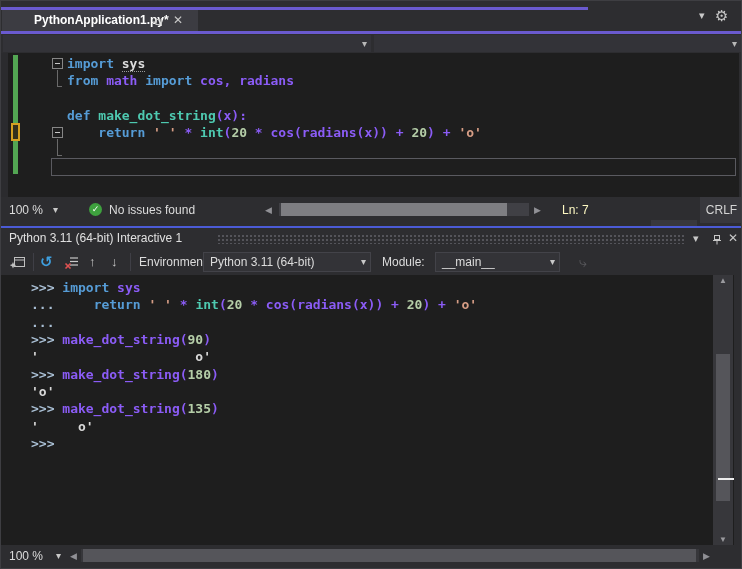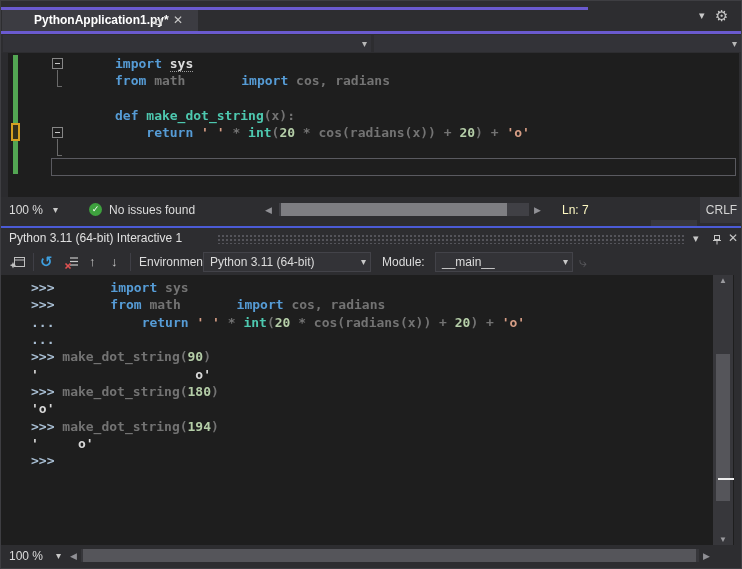--- a/index.html
+++ b/index.html
@@ -40,22 +40,22 @@
   .fold-box1 { top:5px; } .fold-box2 { top:74px; }
   .fold-line { position:absolute; left:56px; width:1px; background:#6A6A6A; }
   .fold-line1 { top:17px; height:16px; } .fold-line2 { top:86px; height:16px; }
   .fold-tick { position:absolute; left:56px; width:5px; height:1px; background:#6A6A6A; }
   .fold-tick1 { top:33px; } .fold-tick2 { top:102px; }
   .current-line-box { position:absolute; left:50px; top:105px; width:685px; height:18px; border:1px solid #5A5A60; }
   .code-area { position:absolute; left:66px; top:2px; }
   .code-line { height:17.33px; line-height:17.33px; white-space:pre; }
 
   
-  .tok-kw  { color:#569CD6;margin-left:48px; }
-  .tok-id  { color:#737373;margin-top:15px; }
+  .tok-kw  { color:#569CD6; }
+  .tok-id  { color:#8b5cf6;margin-top:15px; }
   .tok-idu { color:#DCDCDC; border-bottom:1px dotted #9A9A9A; }
   .tok-com { color:#57A64A; }
   .tok-fn  { color:#4EC9B0; }
   .tok-num { color:#B5CEA8; }
   .tok-str { color:#D69D85; }
   .tok-prompt { color:#A9BFD4; }
   .tok-out { color:#D8D8D8; }
 
   
   .editor-status { position:absolute; left:0; top:196px; width:742px; height:26px; background:#2D2D30; font-size:12px; color:#DCDCDC; }
@@ -88,21 +88,21 @@
   .tb-btn  { position:absolute; top:5px; width:16px; height:16px; }
   .tb-glyph{ position:absolute; top:0; line-height:26px; }
   .tb-reset{ left:39px; color:#3E9EDD; font-size:15px; font-weight:bold; }
   .tb-up   { left:88px;  color:#C8C8C8; font-size:13px; }
   .tb-down { left:110px; color:#C8C8C8; font-size:13px; }
   .tb-redo { left:578px; color:#58585C; font-size:14px; }
   .tb-label-env { position:absolute; left:138px; line-height:26px; }
   .tb-label-mod { position:absolute; left:381px; line-height:26px; }
   .combo { position:absolute; top:3px; height:20px; background:#333337; border:1px solid #434349; color:#DCDCDC; }
   .combo-env { left:202px; width:168px; }
-  .combo-mod { left:434px; width:138px; }
+  .combo-mod { left:434px; width:125px; }
   .combo-text { position:absolute; left:6px; line-height:18px; font-size:12px; white-space:nowrap;text-align:right; }
   .combo-chevron { position:absolute; right:4px; line-height:18px; font-size:10px; color:#C8C8C8; }
 
   .iw-console { position:absolute; left:0; top:274px; width:733px; height:270px; background:#1E1E1E; }
   .console-lines { position:absolute; left:30px; top:4px; }
 
   .v-scroll { position:absolute; left:712px; top:0; width:20px; height:270px; background:#37373B; }
   .vs-up    { position:absolute; left:0; top:1px; width:20px; text-align:center; font-size:8px; color:#9A9A9E; }
   .vs-down  { position:absolute; left:0; bottom:1px; width:20px; text-align:center; font-size:8px; color:#9A9A9E; }
   .vs-thumb { position:absolute; left:3px; top:79px; width:14px; height:147px; background:#55555A; }
@@ -229,28 +229,27 @@
     <div class="combo combo-mod">
       <span class="combo-text">__main__</span>
       <span class="combo-chevron">▾</span>
     </div>
     <span class="tb-glyph tb-redo">⤷</span>
   </div>
 
   <div class="iw-console">
     <div class="console-lines mono">
         <div class="code-line"><span class="tok-prompt">&gt;&gt;&gt; </span><span class="tok-kw">import</span><span class="tok-id"> sys</span></div>
-        <div class="code-line"><span class="tok-prompt">&gt;&gt;&gt; </span><span class="tok-kw">from</span><span class="tok-id"> math </span><span class="tok-kw">import</span><span class="tok-id"> cos, radians</span></div>
         <div class="code-line"><span class="tok-prompt">... </span><span class="tok-id">    </span><span class="tok-kw">return</span><span class="tok-id"> </span><span class="tok-str">' '</span><span class="tok-id"> * </span><span class="tok-fn">int</span><span class="tok-id">(</span><span class="tok-num">20</span><span class="tok-id"> * cos(radians(x)) + </span><span class="tok-num">20</span><span class="tok-id">) + </span><span class="tok-str">'o'</span></div>
         <div class="code-line"><span class="tok-prompt">...</span></div>
         <div class="code-line"><span class="tok-prompt">&gt;&gt;&gt; </span><span class="tok-id">make_dot_string(</span><span class="tok-num">90</span><span class="tok-id">)</span></div>
         <div class="code-line"><span class="tok-out">'                    o'</span></div>
         <div class="code-line"><span class="tok-prompt">&gt;&gt;&gt; </span><span class="tok-id">make_dot_string(</span><span class="tok-num">180</span><span class="tok-id">)</span></div>
         <div class="code-line"><span class="tok-out">'o'</span></div>
-        <div class="code-line"><span class="tok-prompt">&gt;&gt;&gt; </span><span class="tok-id">make_dot_string(</span><span class="tok-num">194</span><span class="tok-id">)</span></div>
+        <div class="code-line"><span class="tok-prompt">&gt;&gt;&gt; </span><span class="tok-id">make_dot_string(</span><span class="tok-num">135</span><span class="tok-id">)</span></div>
         <div class="code-line"><span class="tok-out">'     o'</span></div>
         <div class="code-line"><span class="tok-prompt">&gt;&gt;&gt; </span></div>
       </div>
     <div class="v-scroll">
       <span class="vs-up">▲</span>
       <div class="vs-thumb">
         <div class="vs-caret-mark" style="top:124px;"></div>
       </div>
       <span class="vs-down">▼</span>
     </div>

